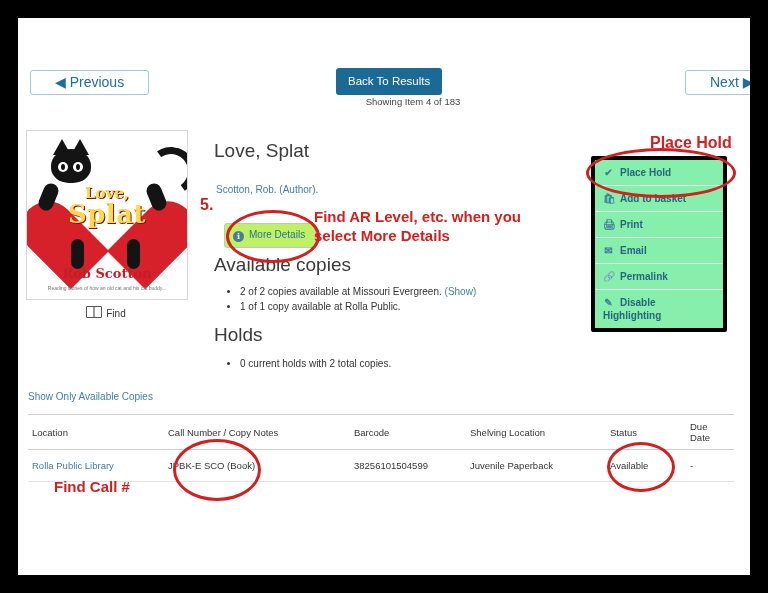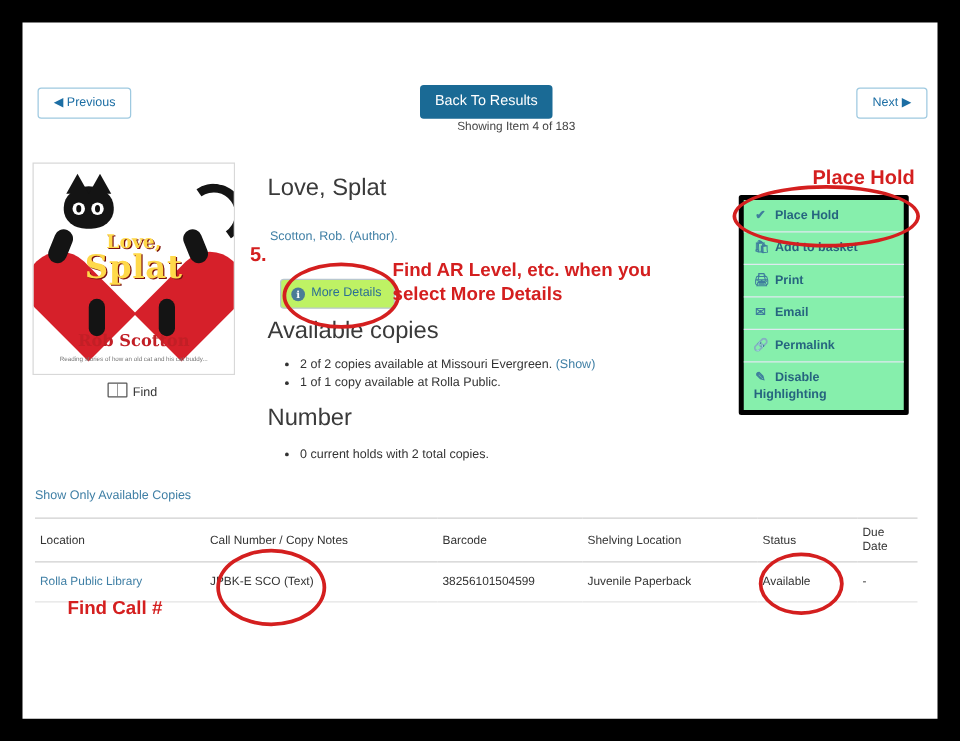--- a/index.html
+++ b/index.html
@@ -27,22 +27,22 @@
     overflow: hidden;
   }
 
   
   .btn-prev, .btn-next {
     position: absolute;
     border: 1px solid #9ec9e0;
     border-radius: 3px;
     background: #ffffff;
     color: #1c6ea4;
-    font-size: 10px;
-    padding: 5px 12px;
+    font-size: 14px;
+    padding: 5px 24px;
     line-height: 13px;
     white-space: nowrap;
   }
   .btn-prev { left: 12px; top: 52px; }
   .btn-next { left: 667px; top: 52px; }
 
   .btn-back {
     position: absolute;
     left: 318px; top: 50px;
     background: #1a6a95;
@@ -405,21 +405,21 @@
     <div class="more-details">
       <span class="i-dot">i</span><span>More Details</span>
     </div>
 
     <div class="h-avail">Available copies</div>
     <ul class="avail-list">
       <li><span>2 of 2 copies available at Missouri Evergreen.</span> <span class="lnk">(Show)</span></li>
       <li>1 of 1 copy available at Rolla Public.</li>
     </ul>
 
-    <div class="h-holds">Number</div>
+    <div class="h-holds">Holds</div>
     <ul class="holds-list">
       <li>0 current holds with 2 total copies.</li>
     </ul>
 
     <div class="actions">
       <div class="act"><span class="g">✔</span><span>Place Hold</span></div>
       <div class="act"><span class="g">🛍</span><span>Add to basket</span></div>
       <div class="act"><span class="g">🖨</span><span>Print</span></div>
       <div class="act"><span class="g">✉</span><span>Email</span></div>
       <div class="act"><span class="g">🔗</span><span>Permalink</span></div>
@@ -435,21 +435,21 @@
           <th style="width:178px">Call Number / Copy Notes</th>
           <th style="width:108px">Barcode</th>
           <th style="width:132px">Shelving Location</th>
           <th style="width:72px">Status</th>
           <th>Due Date</th>
         </tr>
       </thead>
       <tbody>
         <tr>
           <td class="loc">Rolla Public Library</td>
-          <td>JPBK-E SCO (Text)</td>
+          <td>JPBK-E SCO (Book)</td>
           <td>38256101504599</td>
           <td>Juvenile Paperback</td>
           <td>Available</td>
           <td>-</td>
         </tr>
       </tbody>
     </table>
 
     <div class="ellipse e1"></div>
     <div class="ellipse e2"></div>

